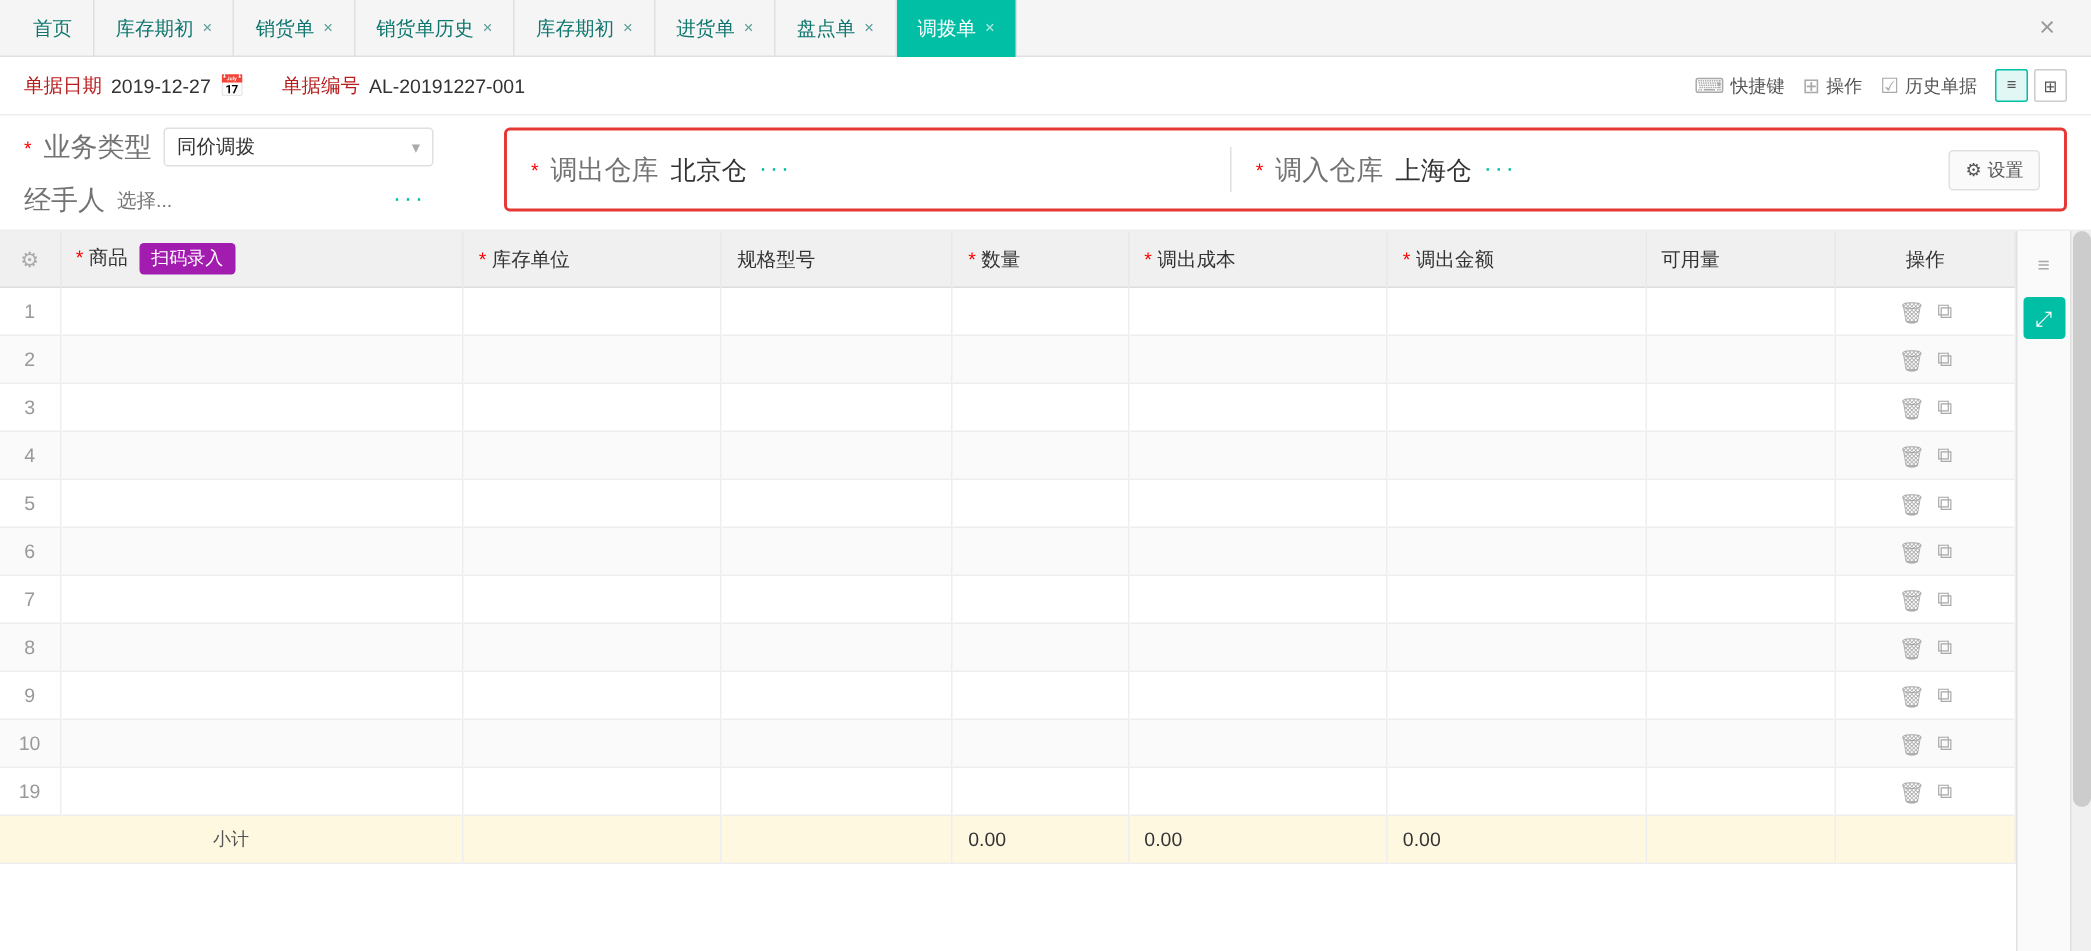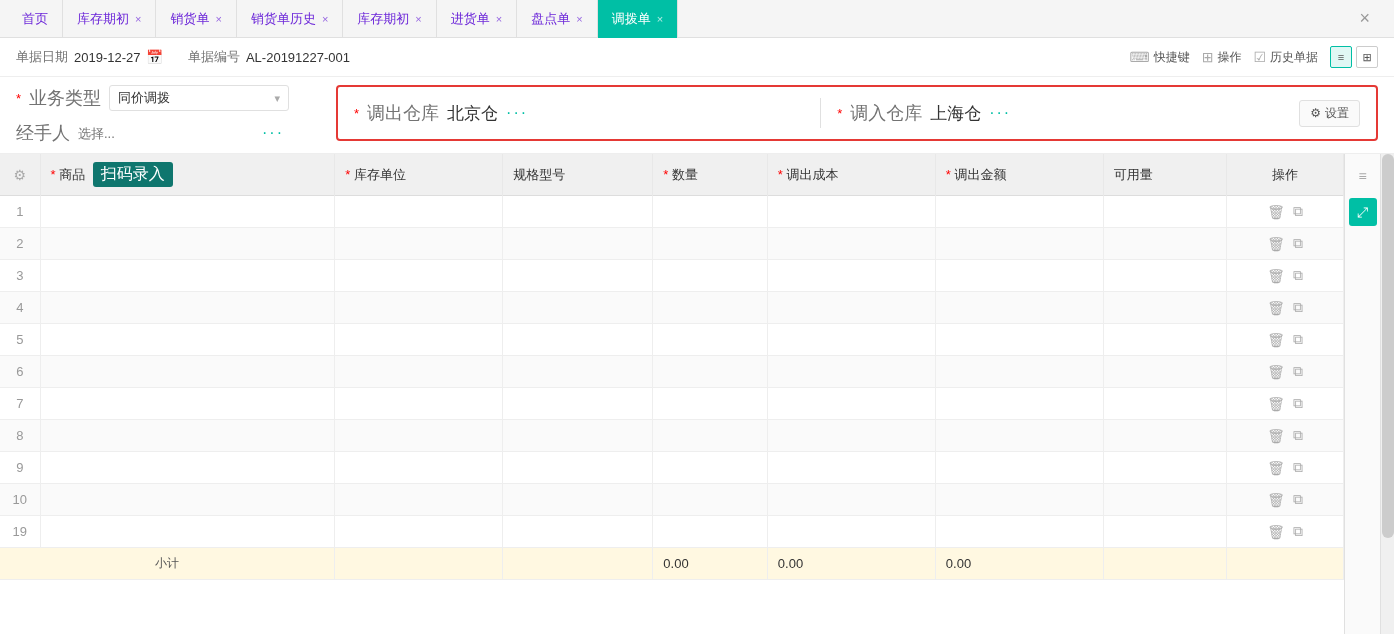--- a/index.html
+++ b/index.html
@@ -14,21 +14,21 @@
       height: 38px;
       padding: 0 8px;
     }
     .tab-item {
       display: flex;
       align-items: center;
       padding: 0 14px;
       height: 38px;
       cursor: pointer;
       font-size: 13px;
-      color: #6d28d9;
+      color: #0f766e;
       border-right: 1px solid #e0e0e0;
       gap: 6px;
       white-space: nowrap;
     }
     .tab-item.active {
       background: #00bfa5;
       color: #fff;
     }
     .tab-close {
       font-size: 11px;
@@ -57,21 +57,21 @@
       padding: 8px 16px;
       border-bottom: 1px solid #eee;
       gap: 24px;
       flex-wrap: wrap;
     }
     .header-field {
       display: flex;
       align-items: center;
       gap: 6px;
     }
-    .header-label { color: #737373; font-size: 13px; }
+    .header-label { color: #b91c1c; font-size: 13px; }
     .header-value { color: #333; font-size: 13px; }
     .calendar-icon { color: #00bfa5; cursor: pointer; font-size: 14px; }
     .header-actions {
       margin-left: auto;
       display: flex;
       align-items: center;
       gap: 12px;
     }
     .header-action-btn {
       display: flex;
@@ -191,26 +191,26 @@
       padding: 8px 10px;
       text-align: left;
       font-weight: normal;
       color: #333;
       border-right: 1px solid #e8e8e8;
       white-space: nowrap;
     }
     thead th:first-child { width: 40px; text-align: center; }
     .th-required { color: red; }
     .scan-btn {
-      background: #0f766e;
+      background: #a21caf;
       color: #fff;
       border: none;
       border-radius: 3px;
       padding: 2px 8px;
-      font-size: 16px;
+      font-size: 12px;
       cursor: pointer;
       margin-left: 4px;
     }
     tbody tr {
       border-bottom: 1px solid #eee;
     }
     tbody tr:nth-child(even) { background: #fafafa; }
     tbody td {
       padding: 7px 10px;
       border-right: 1px solid #eee;

